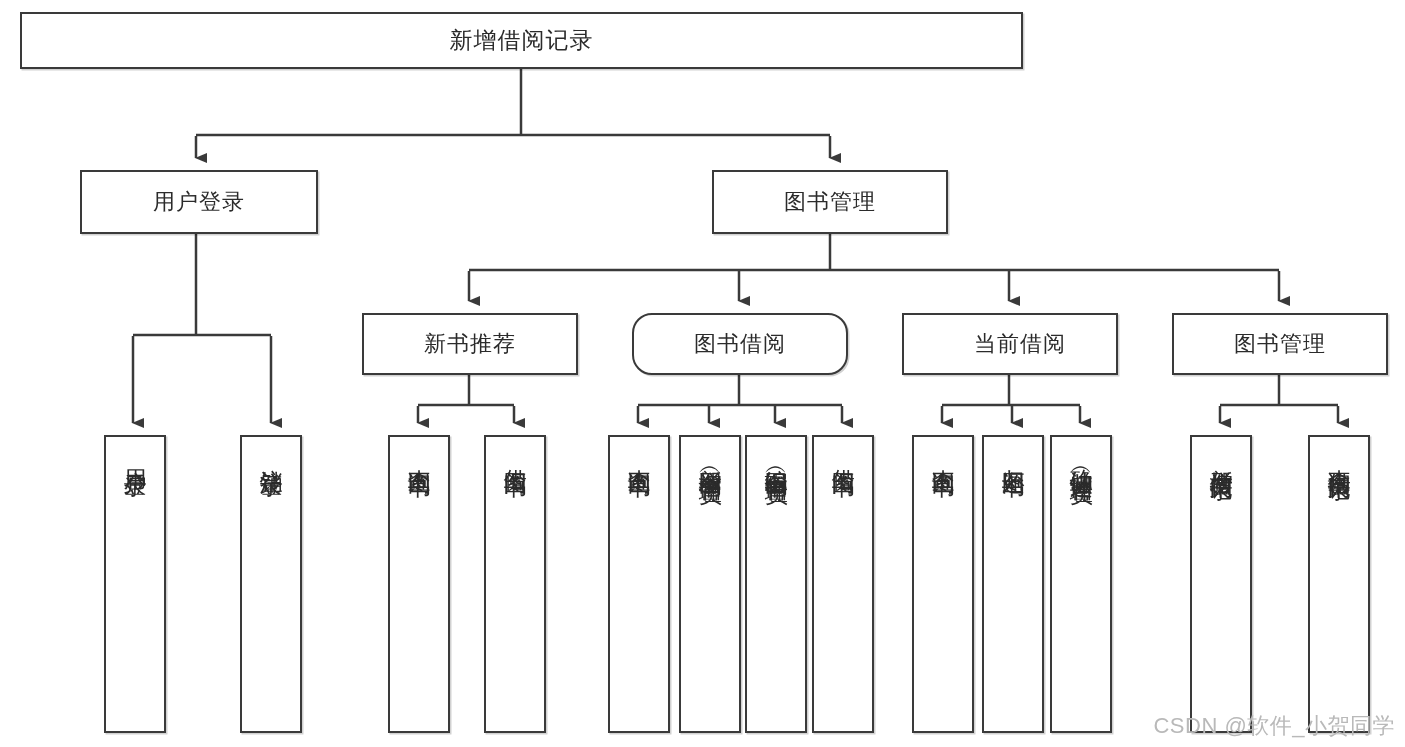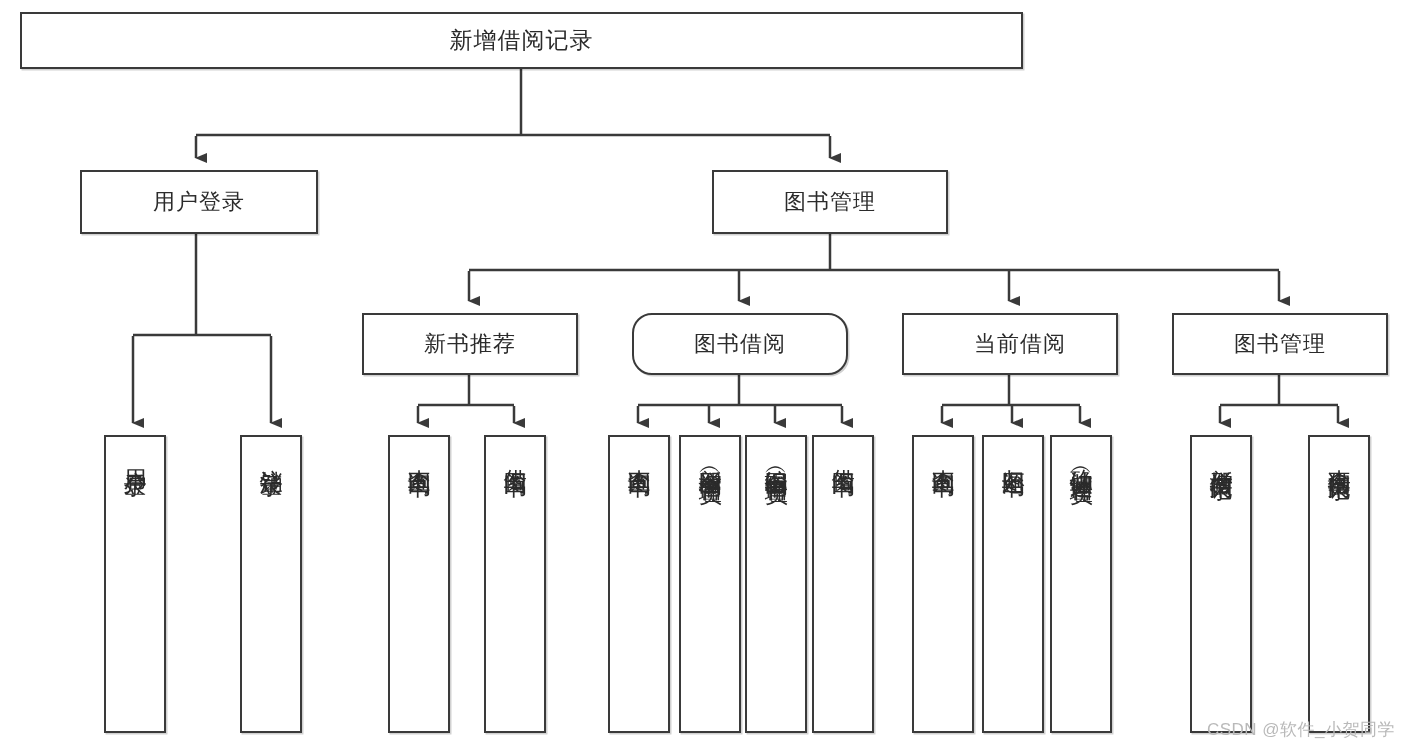--- a/index.html
+++ b/index.html
@@ -56,21 +56,21 @@
     text-orientation: upright;
     font-size: 23px;
     line-height: 1.28;
     letter-spacing: 2px;
     white-space: nowrap;
   }
   #watermark {
     position: absolute;
     right: 10px;
     bottom: 6px;
-    font-size: 17px;
+    font-size: 22px;
     color: #b9b9b9;
     letter-spacing: 0.5px;
     white-space: nowrap;
     user-select: none;
   }
 </style>
 </head>
 <body>
 
 <div id="canvas">

